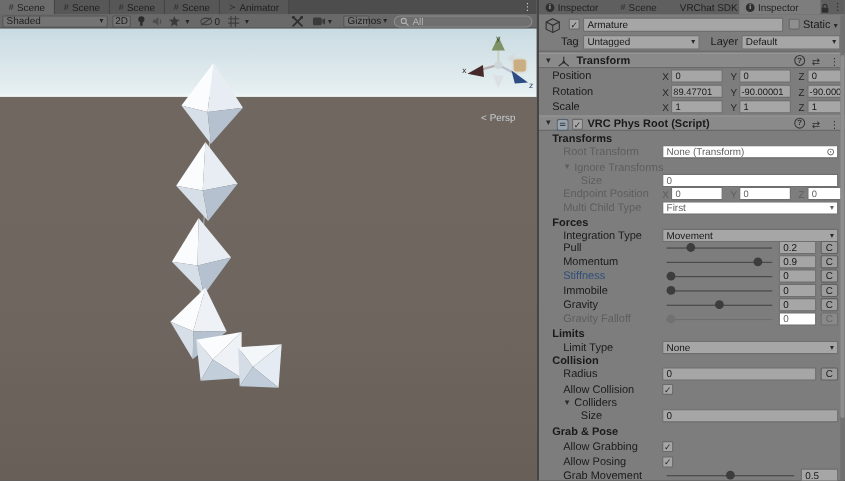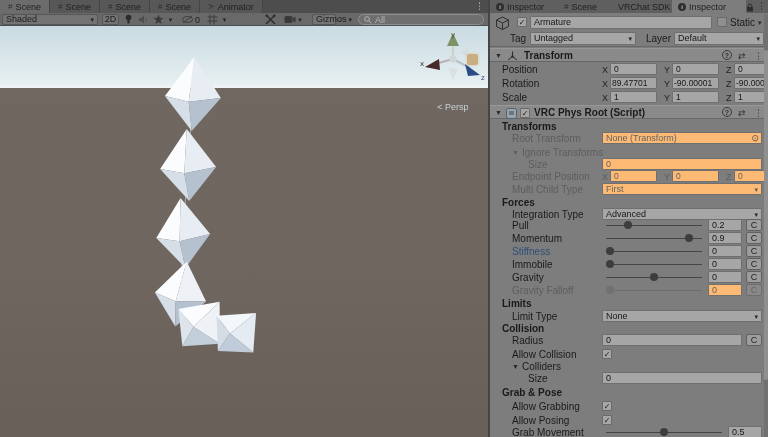--- a/index.html
+++ b/index.html
@@ -27,21 +27,21 @@
   
   #inspector{position:absolute;left:488px;top:0;width:280px;height:437px;background:#7d7d7d;border-left:2px solid #454545;}
   #insp-tabstrip{position:absolute;left:0;top:0;width:280px;height:13px;background:#5f5f5f;}
   .itab{position:absolute;top:0;height:13px;display:flex;align-items:center;gap:3px;padding:0 6px;font-size:9px;color:#1f1f1f;}
   .itab.active{background:#7d7d7d;}
   .info-ic{display:inline-block;width:8px;height:8px;border-radius:50%;background:#2f2f2f;color:#bdbdbd;font-size:6px;line-height:8px;text-align:center;font-weight:bold;}
 
   #insp-header{position:absolute;left:0;top:13px;width:280px;height:34px;border-bottom:1px solid #676767;}
   .chk{display:inline-block;width:10px;height:10px;background:#a6a6a6;border:1px solid #6a6a6a;border-radius:1px;font-size:8px;line-height:9px;text-align:center;color:#1c1c1c;}
   .field{background:#a6a6a6;border:1px solid #6f6f6f;border-radius:1px;color:#161616;font-size:9px;line-height:11px;padding:0 3px;overflow:hidden;white-space:nowrap;}
-  .field.dis{background:#fdba74;color:#626262;}
+  .field.dis{background:#ffffff;color:#626262;}
   .dd{display:flex;align-items:center;justify-content:space-between;}
   #name-field{position:absolute;left:40px;top:3px;width:182px;height:13px;}
   .hdr-row2{position:absolute;top:19px;height:13px;}
 
   .comp-header{position:absolute;left:0;width:280px;height:14px;background:#8a8a8a;border-top:1px solid #979797;border-bottom:1px solid #676767;}
   .comp-title{position:absolute;left:44px;top:1px;font-weight:bold;font-size:10px;}
   .fold{position:absolute;font-size:7px;color:#2a2a2a;top:3px;}
   .hicon{position:absolute;top:2px;font-size:9px;color:#2e2e2e;}
   .help-ic{display:inline-block;width:10px;height:10px;border-radius:50%;border:1px solid #3a3a3a;color:#2e2e2e;font-size:7px;line-height:9px;text-align:center;font-weight:bold;}
 
@@ -371,21 +371,21 @@
           <span class="caret" style="color:#5d5d5d;">▾</span>
         </div>
     </div>
 
     <div class="row" style="top:196px;">
         <span class="lbl sec" style="left:12px;">Forces</span>
       </div>
     <div class="row" style="top:208px;">
       <span class="lbl" style="left:22px;">Integration Type</span>
       <div class="field dd wfield">
-          <span>Advanced</span>
+          <span>Movement</span>
           <span class="caret">▾</span>
         </div>
     </div>
 
     <div class="row" style="top:219px;">
       <span class="lbl" style="left:22px;">Pull</span>
       <div class="slider">
           <div class="track"></div>
           <div class="knob" style="left: calc(20% - 1.6px);"></div>
         </div>

